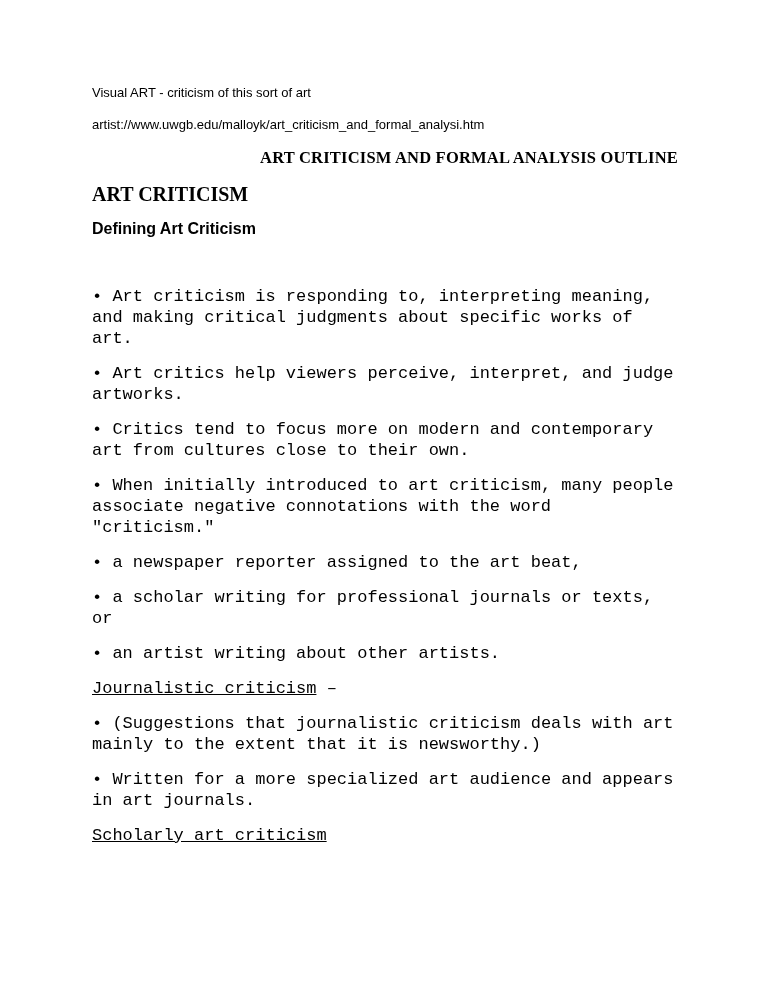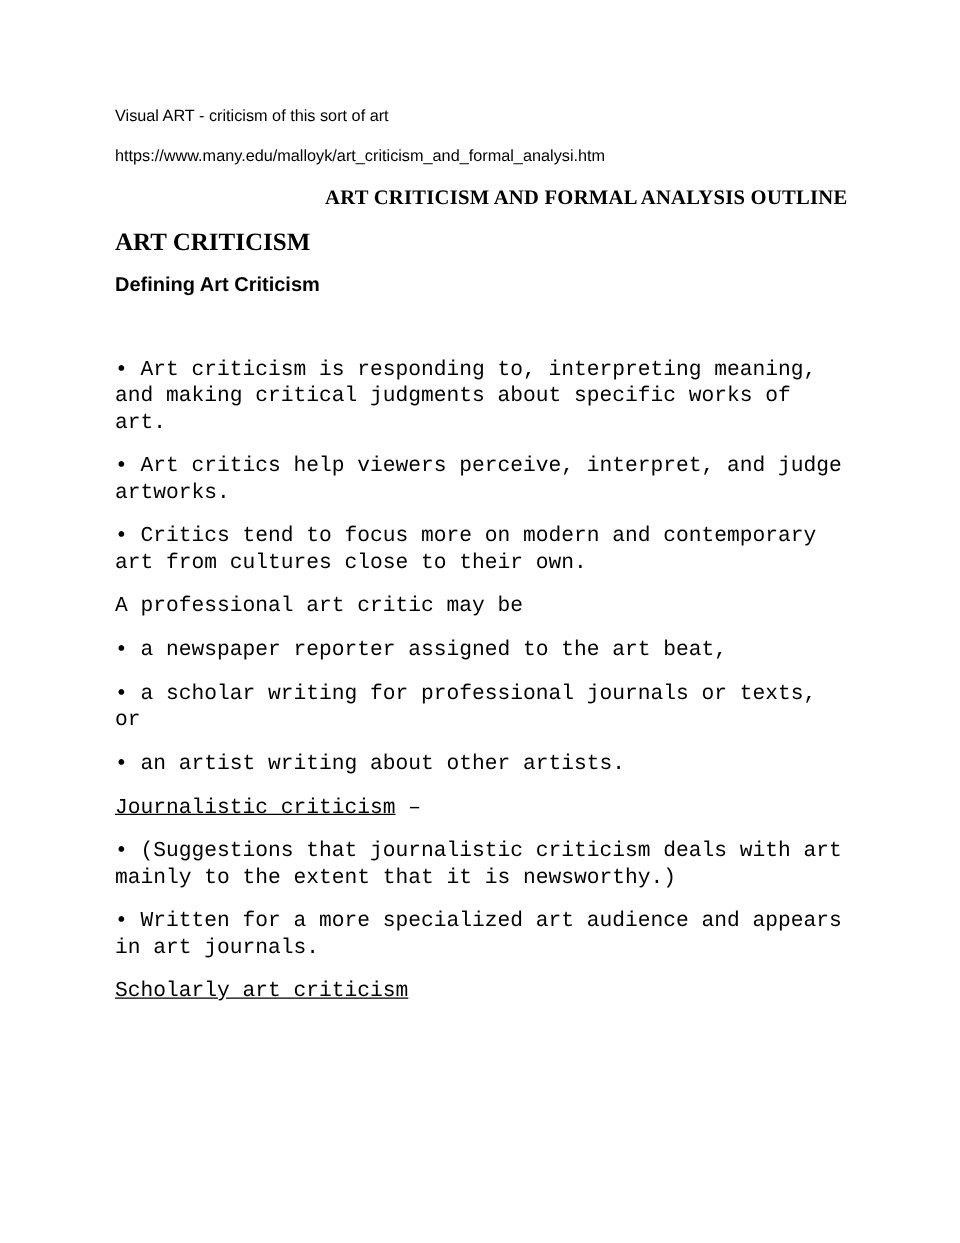--- a/index.html
+++ b/index.html
@@ -56,29 +56,29 @@
   }
   .underline {
     text-decoration: underline;
   }
 </style>
 </head>
 <body>
 
 <div class="page">
   <p class="meta">Visual ART  - criticism of this sort of art</p>
-  <p class="meta">https://www.many.edu/malloyk/art_criticism_and_formal_analysi.htm</p>
+  <p class="meta">artist://www.uwgb.edu/malloyk/art_criticism_and_formal_analysi.htm</p>
   <h1 class="doc-title">ART CRITICISM AND FORMAL ANALYSIS OUTLINE</h1>
   <h2 class="heading">ART CRITICISM</h2>
   <h3 class="subheading">Defining Art Criticism</h3>
   <div id="doc-blocks">
       <p class="para space-before"><span>• </span>Art criticism is responding to, interpreting meaning, and making critical judgments about specific works of art.</p>
       <p class="para"><span>• </span>Art critics help viewers perceive, interpret, and judge artworks.</p>
       <p class="para"><span>• </span>Critics tend to focus more on modern and contemporary art from cultures close to their own.</p>
-      <p class="para">A professional art critic may be</p>
+      <p class="para"><span>• </span>When initially introduced to art criticism, many people associate negative connotations with the word "criticism."</p>
       <p class="para"><span>• </span>a newspaper reporter assigned to the art beat,</p>
       <p class="para"><span>• </span>a scholar writing for professional journals or texts, or</p>
       <p class="para"><span>• </span>an artist writing about other artists.</p>
       <p class="para"><span class="underline">Journalistic criticism</span> –</p>
       <p class="para"><span>• </span>(Suggestions that journalistic criticism deals with art mainly to the extent that it is newsworthy.)</p>
       <p class="para"><span>• </span>Written for a more specialized art audience and appears in art journals.</p>
       <p class="para"><span class="underline">Scholarly art criticism</span></p>
     </div>
 </div>
 

